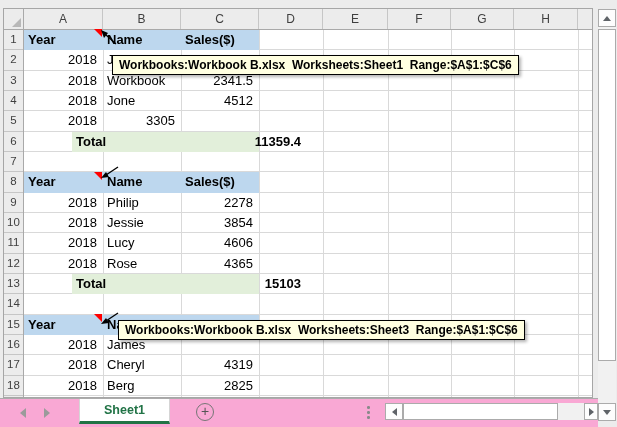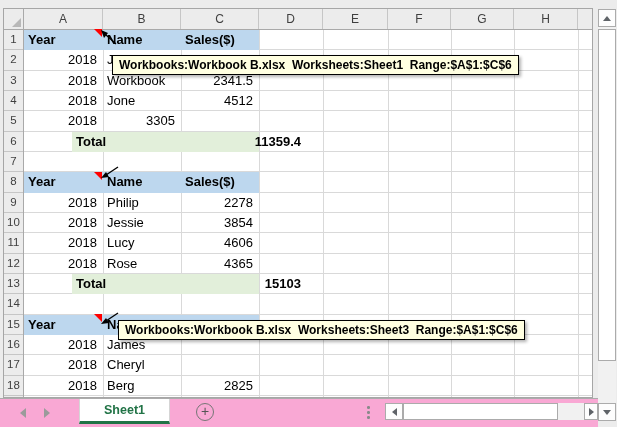--- a/index.html
+++ b/index.html
@@ -211,20 +211,21 @@
           <span class="c2 al">Name</span>
           <span class="c3 al">Sales($)</span>
         </div>
         <div class="trow">
           <span class="c1 ar">2018</span>
           <span class="c2 al">James</span>
         </div>
         <div class="trow">
           <span class="c1 ar">2018</span>
           <span class="c2 al">Cheryl</span>
+          <span class="c3 ar">4319</span>
         </div>
         <div class="trow">
           <span class="c1 ar">2018</span>
           <span class="c2 al">Berg</span>
           <span class="c3 ar">2825</span>
         </div>
       </div>
     </div>
   </div>
 

